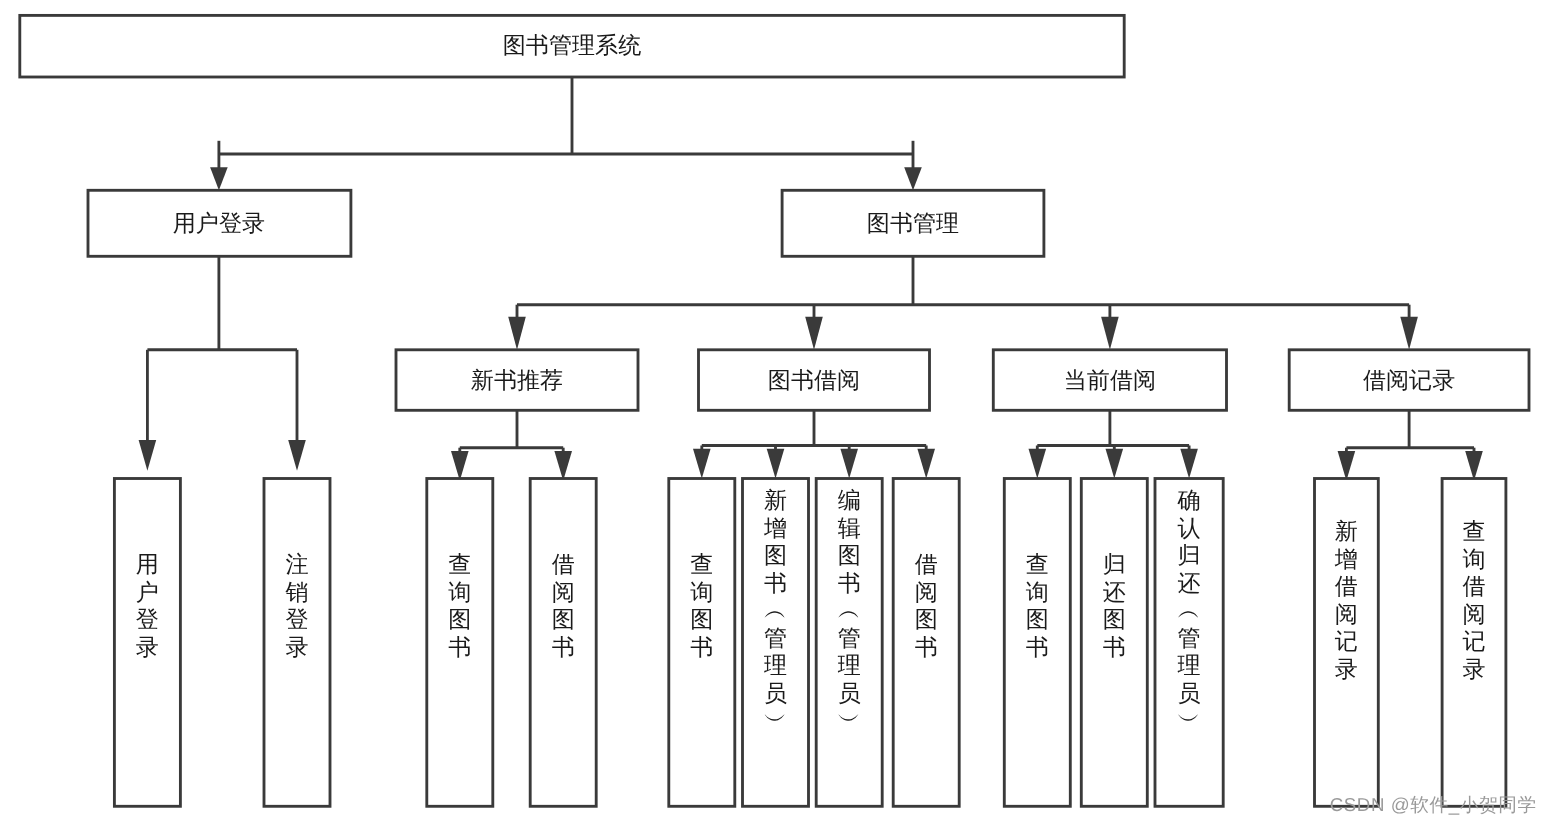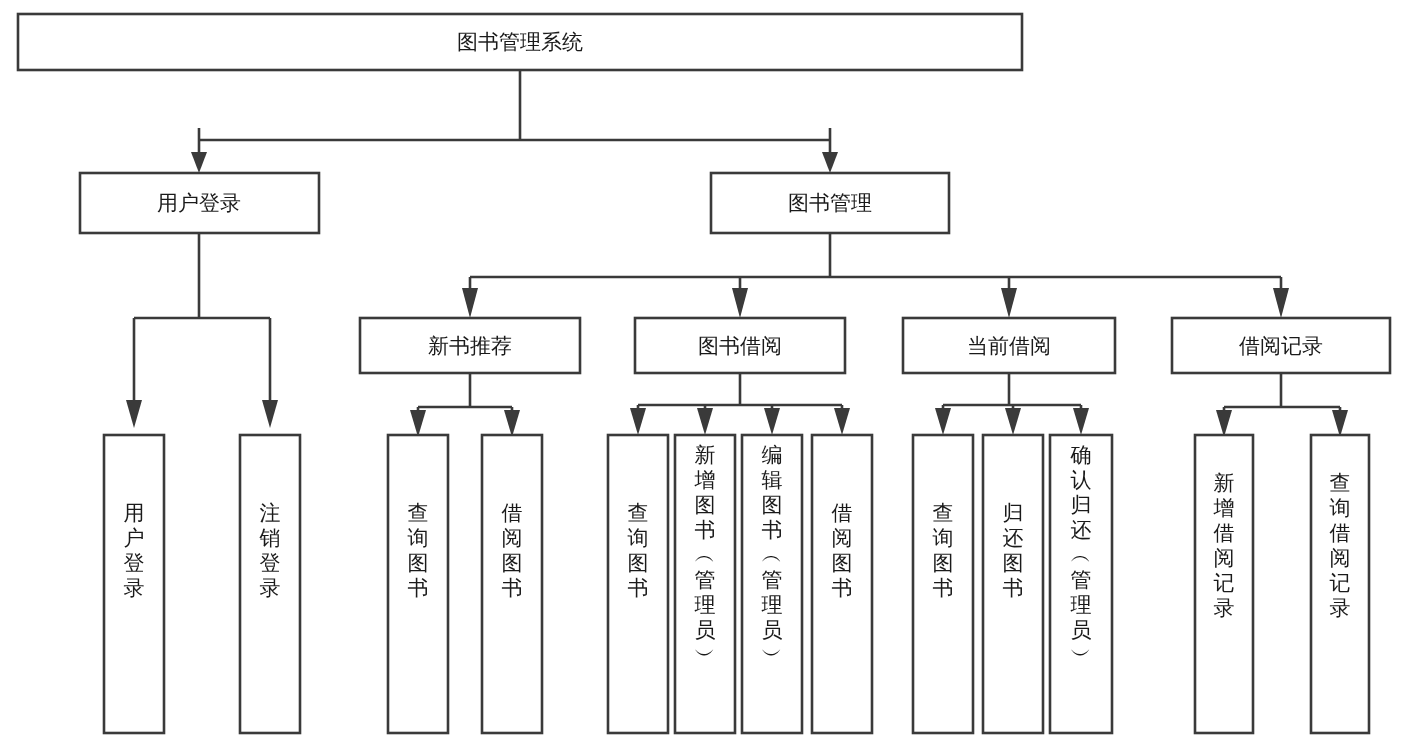--- a/index.html
+++ b/index.html
@@ -241,14 +241,15 @@
       <text class="node-label-v" x="1224" y="490"><tspan x="1224" dy="0">新</tspan><tspan x="1224" dy="25">增</tspan><tspan x="1224" dy="25">借</tspan><tspan x="1224" dy="25">阅</tspan><tspan x="1224" dy="25">记</tspan><tspan x="1224" dy="25">录</tspan></text>
     </g>
 
     <g>
       <rect class="node-box" x="1311" y="435" width="58" height="298"></rect>
       <text class="node-label-v" x="1340" y="490"><tspan x="1340" dy="0">查</tspan><tspan x="1340" dy="25">询</tspan><tspan x="1340" dy="25">借</tspan><tspan x="1340" dy="25">阅</tspan><tspan x="1340" dy="25">记</tspan><tspan x="1340" dy="25">录</tspan></text>
     </g>
 
   </svg>
 
+  <div class="watermark-text">CSDN @软件_小贺同学</div>
 
 </div>
 
 </body></html>

